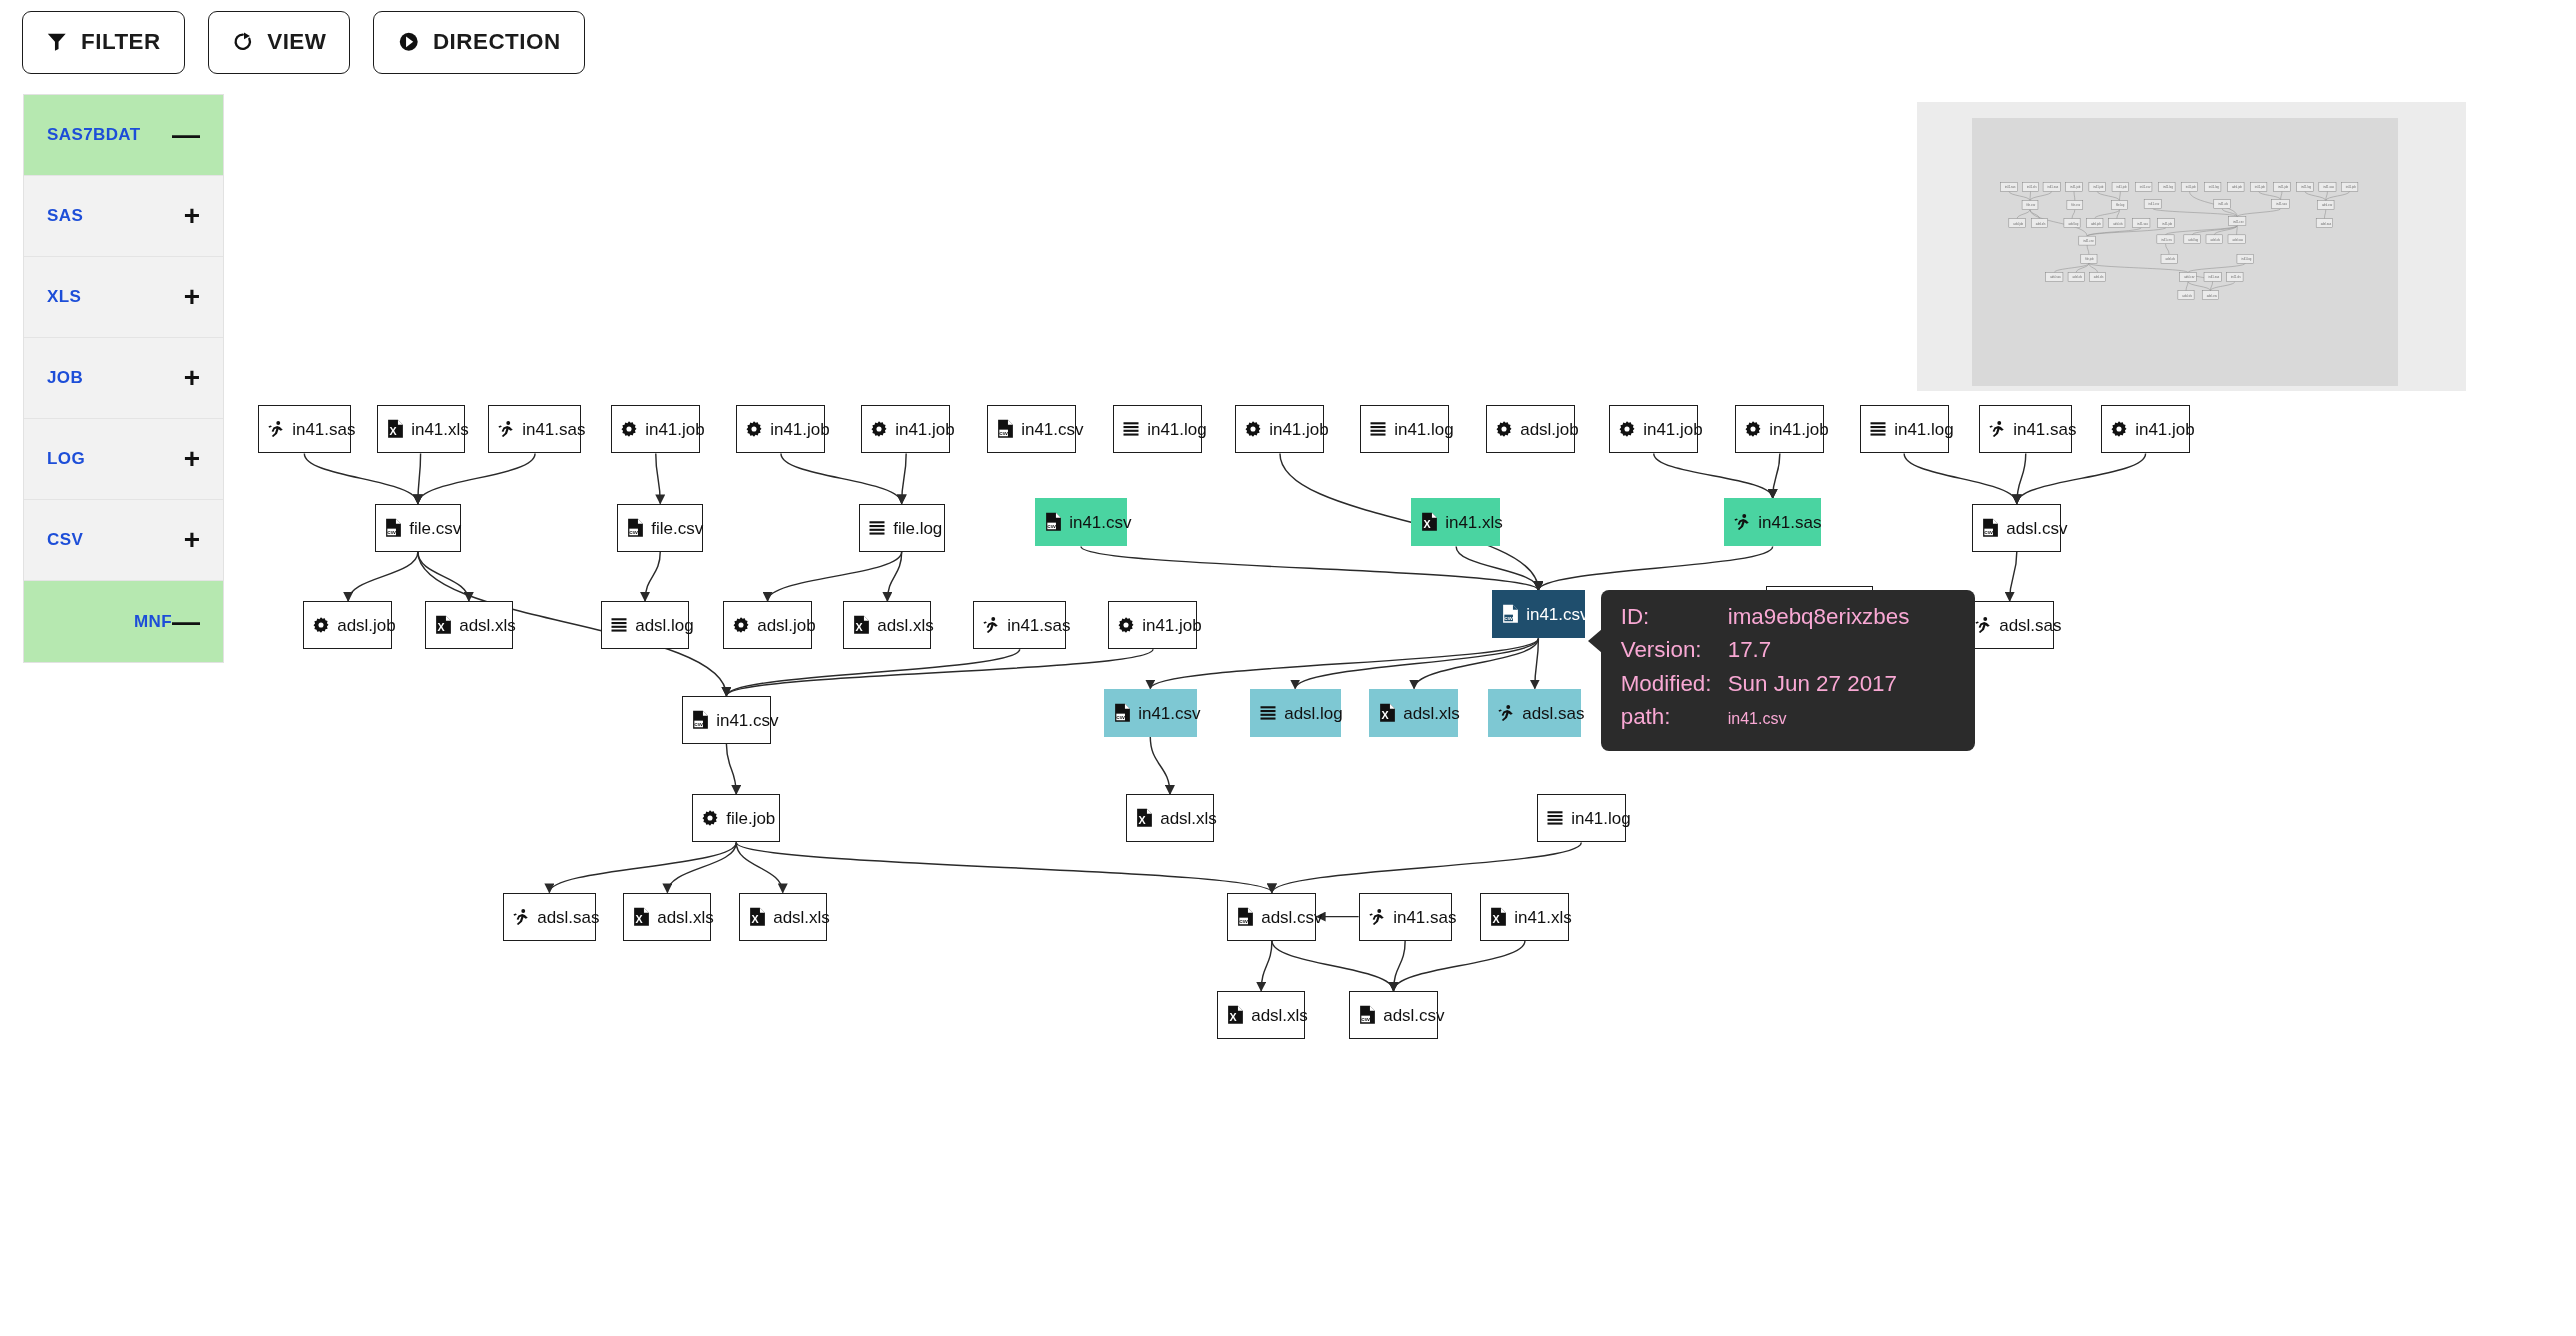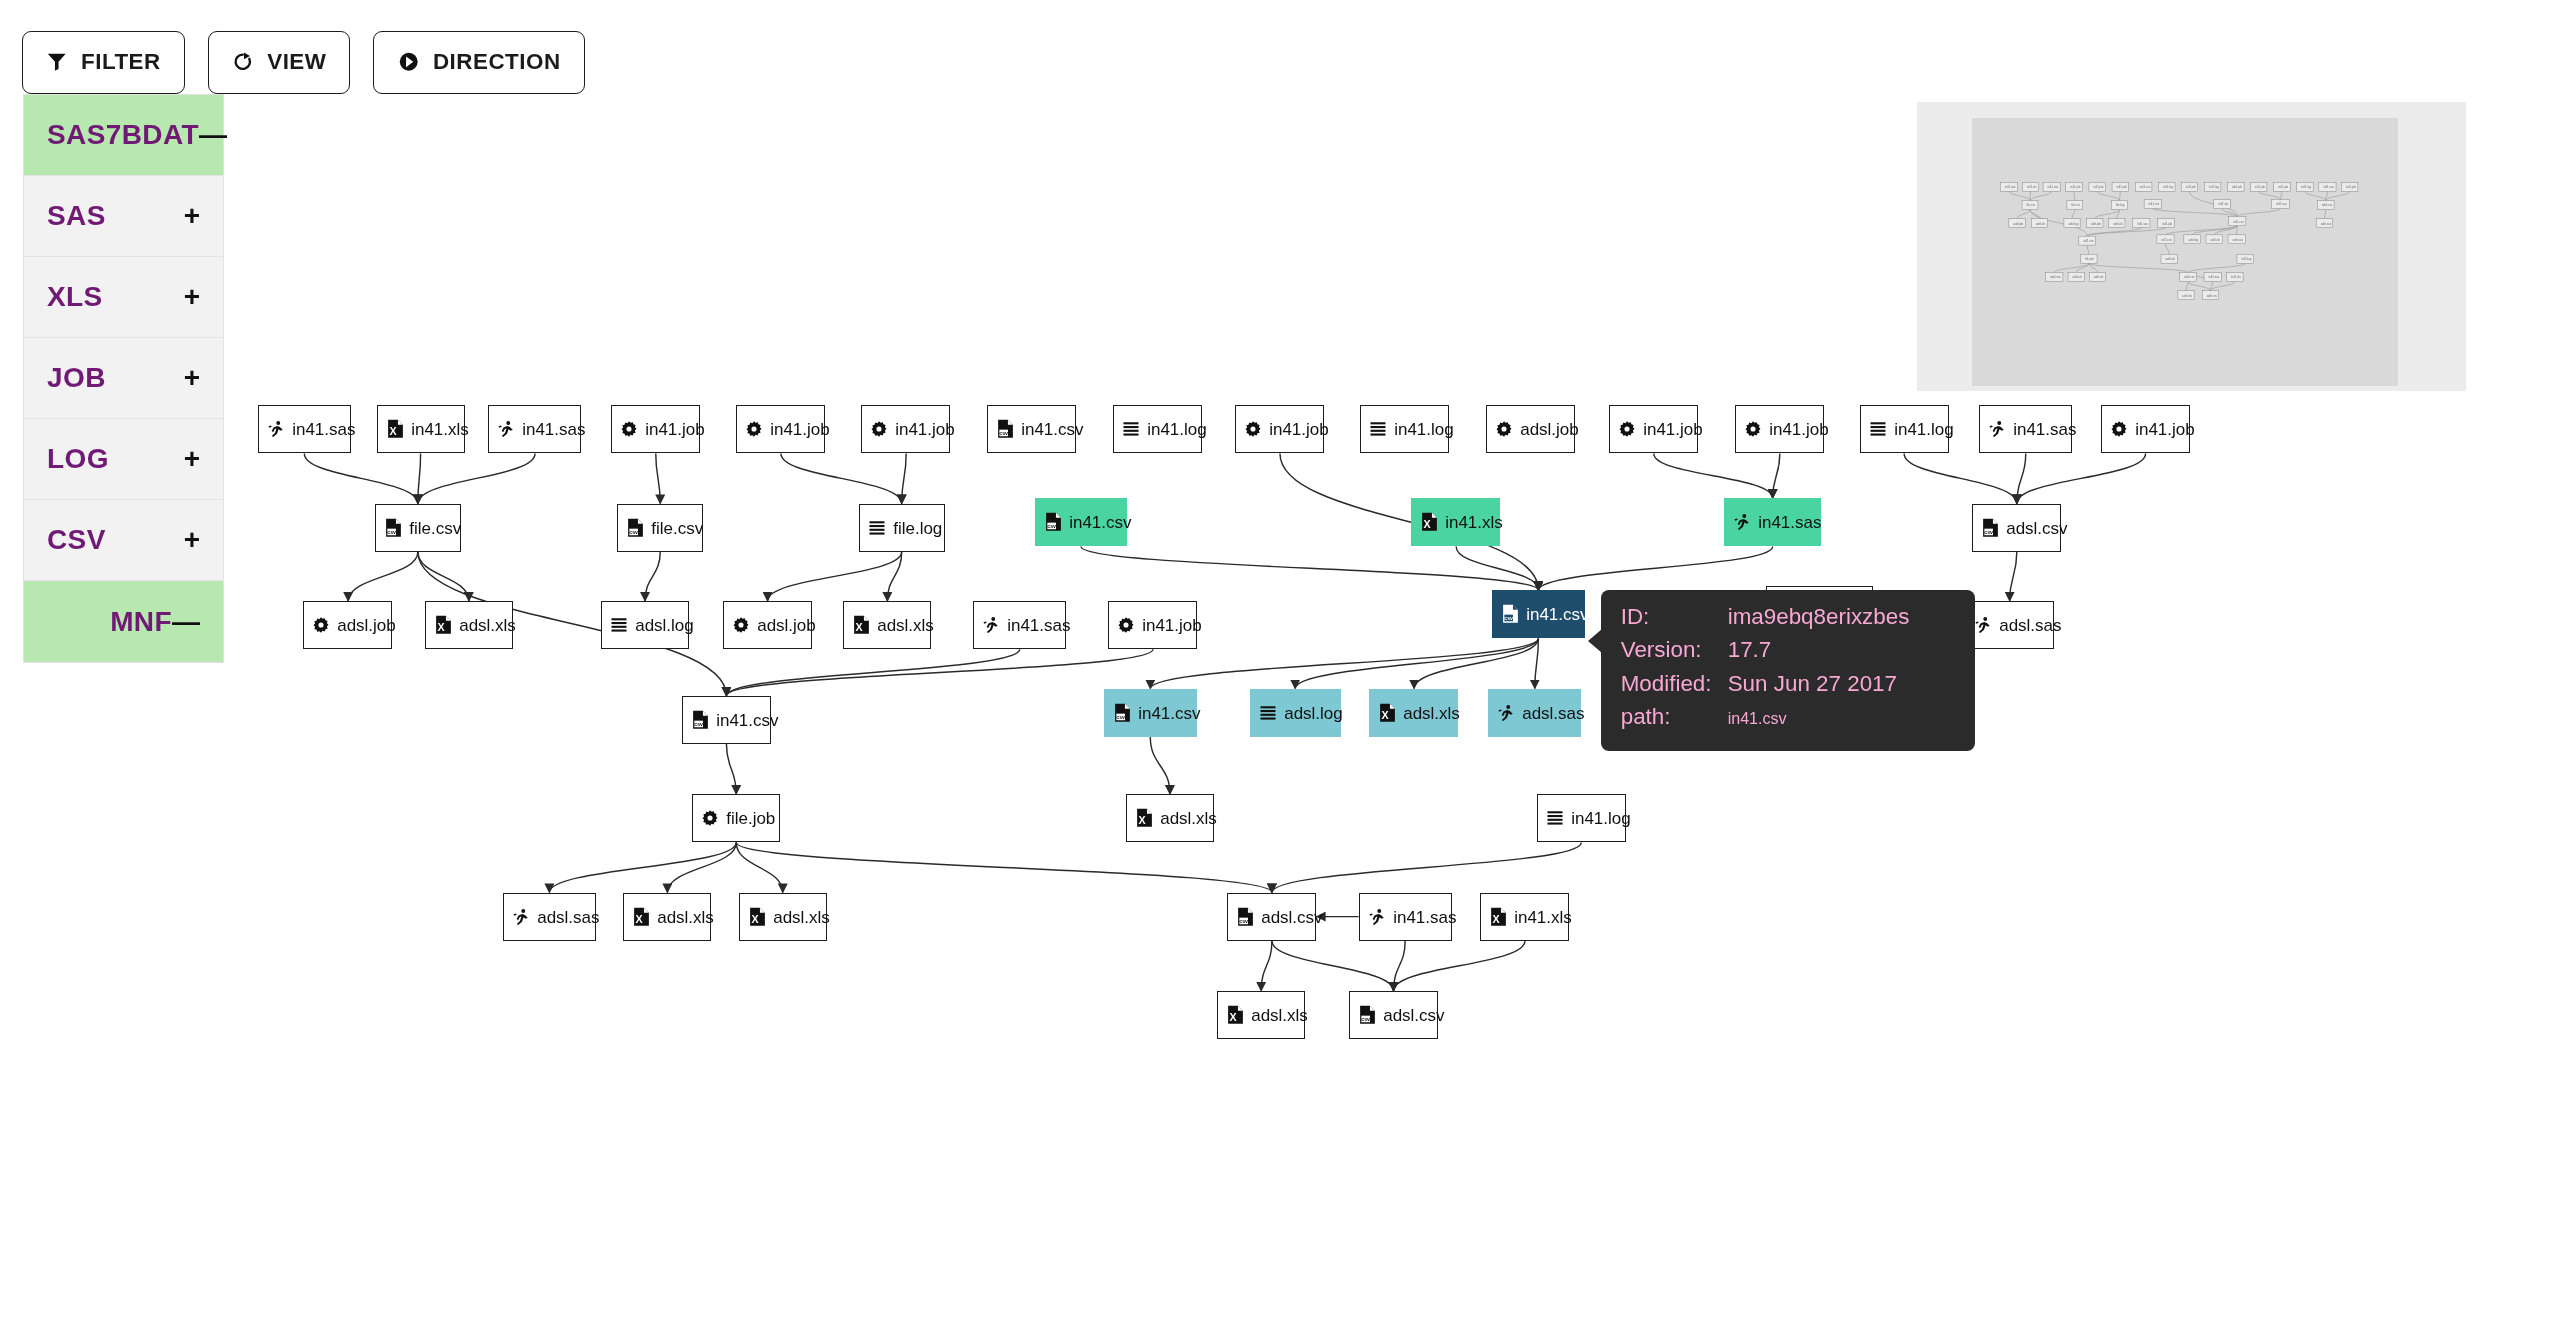--- a/index.html
+++ b/index.html
@@ -6,21 +6,21 @@
   html, body {
     margin: 0; padding: 0;
     width: 2576px; height: 1336px;
     background: #ffffff;
     font-family: "Liberation Sans", sans-serif;
     overflow: hidden;
   }
   #root { position: relative; width: 2576px; height: 1336px; background:#fff; }
 
   
-  .toolbar { position:absolute; top:10.7px; left:21.5px; display:flex; gap:23px; z-index:40;margin-top:20px; }
+  .toolbar { position:absolute; top:10.7px; left:21.5px; display:flex; gap:23px; z-index:40; }
   .tbtn {
     background:#fff; border:1.8px solid #1b1b1b; border-radius:9px;
     height:63px; padding:0 23px;
     display:flex; align-items:center; gap:12.5px;
     font-size:22.4px; font-weight:700; letter-spacing:0.5px; color:#1b1b1b;
     cursor:pointer; white-space:nowrap;
   }
   .tbtn .gi { display:inline-flex; align-items:center; justify-content:center; width:23px; height:23px; }
   .tbtn .gi svg { display:block; }
 
@@ -31,21 +31,21 @@
     z-index:35;
   }
   .fitem {
     height:81px; display:flex; align-items:center; justify-content:space-between;
     padding:0 23px 0 23px;
     border-bottom:0.9px solid #e4e4e4;
     background:#f2f2f2; cursor:pointer;
   }
   .fitem:last-child { border-bottom:none;justify-content:flex-end; }
   .fitem.active { background:#b6e8b0; }
-  .fitem .flabel { font-size:28px; font-weight:700; color:#701a75; letter-spacing:0.4px; }
+  .fitem .flabel { font-size:17px; font-weight:700; color:#1d4ed8; letter-spacing:0.4px; }
   .fitem .fsign { font-size:28px; font-weight:700; color:#111; line-height:1; }
 
   
   .dl-btn {
     position:absolute; left:23px; top:1253px;
     background:#fff; border:1.8px solid #1b1b1b; border-radius:9px;
     height:64px; padding:0 25px; display:flex; align-items:center; gap:14.3px;
     font-size:23px; font-weight:700; color:#1b1b1b; letter-spacing:0.5px; cursor:pointer;
     z-index:40;
   }

